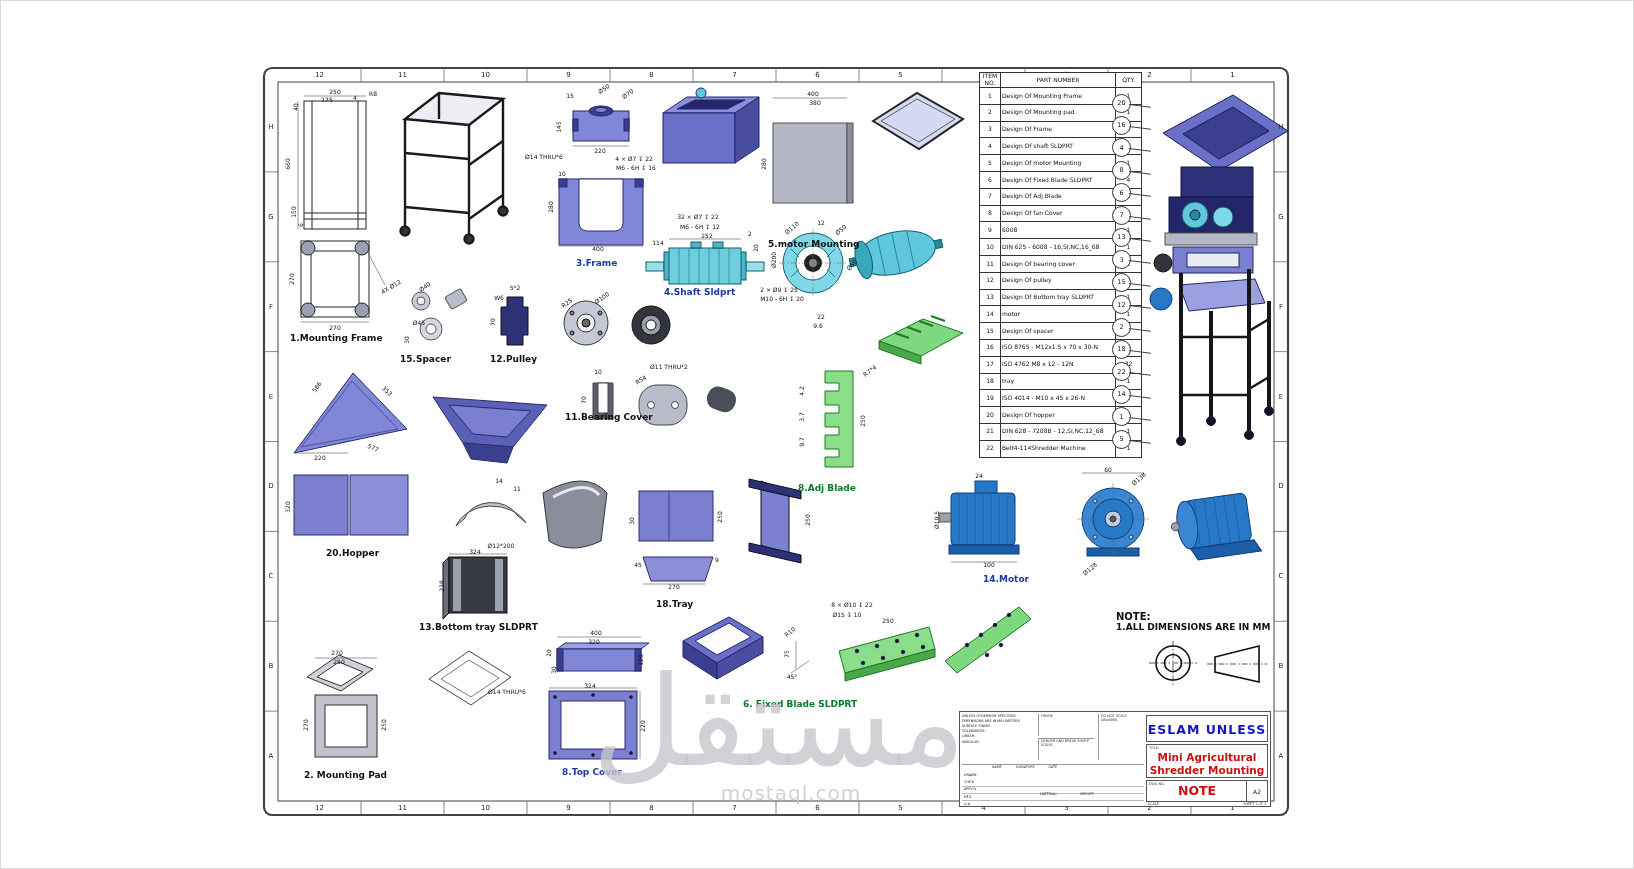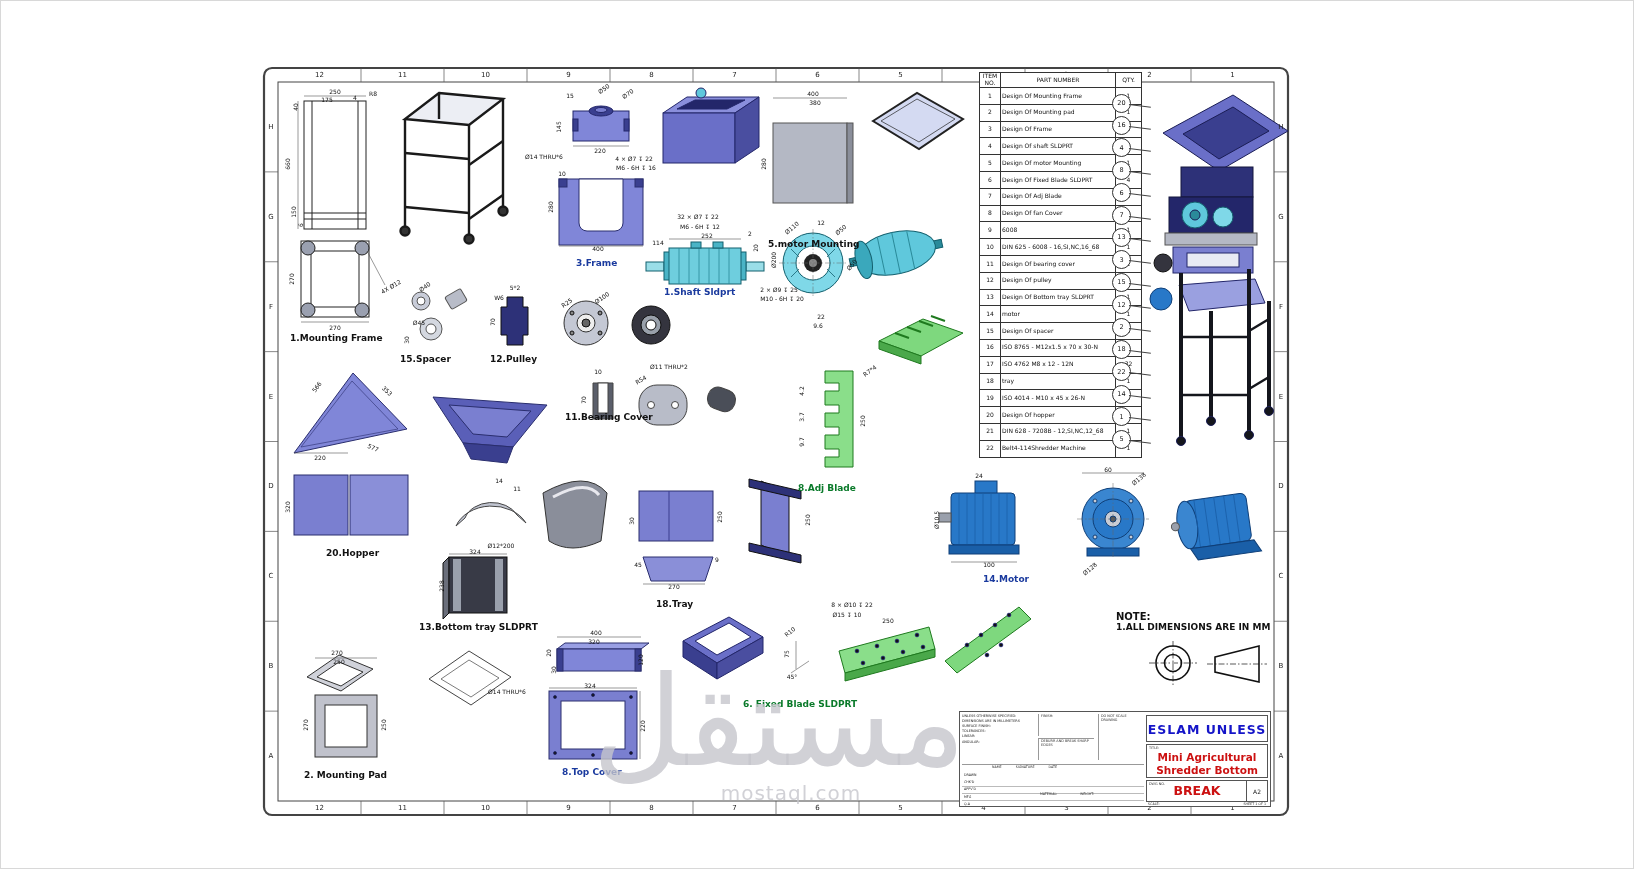--- a/index.html
+++ b/index.html
@@ -377,21 +377,21 @@
     <polygon points="1214,656 1258,645 1258,681 1214,671"></polygon>
     <path d="M1206 663 H1266" stroke-width="0.7" stroke-dasharray="6 2 1.5 2"></path>
   </g>
 </svg>
 
 <div id="labels-layer">
       <div class="lbl" style="left: 289px; top: 337px; color: rgb(17, 17, 17);">1.Mounting Frame</div>
       <div class="lbl" style="left: 399px; top: 358px; color: rgb(17, 17, 17);">15.Spacer</div>
       <div class="lbl" style="left: 489px; top: 358px; color: rgb(17, 17, 17);">12.Pulley</div>
       <div class="lbl" style="left: 575px; top: 262px; color: rgb(26, 58, 158);">3.Frame</div>
-      <div class="lbl" style="left: 663px; top: 291px; color: rgb(26, 58, 158);">1.Shaft Sldprt</div>
+      <div class="lbl" style="left: 663px; top: 291px; color: rgb(26, 58, 158);">4.Shaft Sldprt</div>
       <div class="lbl" style="left: 767px; top: 211px; color: rgb(17, 17, 17); margin-top: 32px;">5.motor Mounting</div>
       <div class="lbl" style="left: 564px; top: 416px; color: rgb(17, 17, 17);">11.Bearing Cover</div>
       <div class="lbl" style="left: 797px; top: 487px; color: rgb(10, 122, 42);">8.Adj Blade</div>
       <div class="lbl" style="left: 325px; top: 552px; color: rgb(17, 17, 17);">20.Hopper</div>
       <div class="lbl" style="left: 418px; top: 626px; color: rgb(17, 17, 17);">13.Bottom tray SLDPRT</div>
       <div class="lbl" style="left: 655px; top: 603px; color: rgb(17, 17, 17);">18.Tray</div>
       <div class="lbl" style="left: 742px; top: 703px; color: rgb(10, 122, 42);">6. Fixed Blade SLDPRT</div>
       <div class="lbl" style="left: 303px; top: 774px; color: rgb(17, 17, 17);">2. Mounting Pad</div>
       <div class="lbl" style="left: 561px; top: 771px; color: rgb(26, 58, 158);">8.Top Cover</div>
       <div class="lbl" style="left: 982px; top: 578px; color: rgb(26, 58, 158);">14.Motor</div>
@@ -714,25 +714,25 @@
         <div>CHK'D</div>
         <div>APPV'D</div>
         <div>MFG</div>
         <div>Q.A</div>
       </div>
   <div class="cell" id="tb-material">MATERIAL:</div>
   <div class="cell" id="tb-weight">WEIGHT:</div>
   <div class="cell" id="tb-titlearea">
     <span id="tb-titlelabel">TITLE:</span>
     <div class="tb-title-red" style="margin-top:6px;">Mini Agricultural</div>
-    <div class="tb-title-red">Shredder Bottom</div>
+    <div class="tb-title-red">Shredder Mounting</div>
   </div>
   <div class="cell" id="tb-dwgrow">
     <span id="tb-dwglabel">DWG NO.</span>
-    <div id="tb-dwgno">BREAK</div>
+    <div id="tb-dwgno">NOTE</div>
     <div id="tb-size">A2</div>
   </div>
   <div class="cell" id="tb-bottomstrip">
     <span>SCALE:</span>
     <span>SHEET 1 OF 1</span>
   </div>
 </div>
 
 <div id="watermark">
   <div class="wm-word">مستقل</div>

